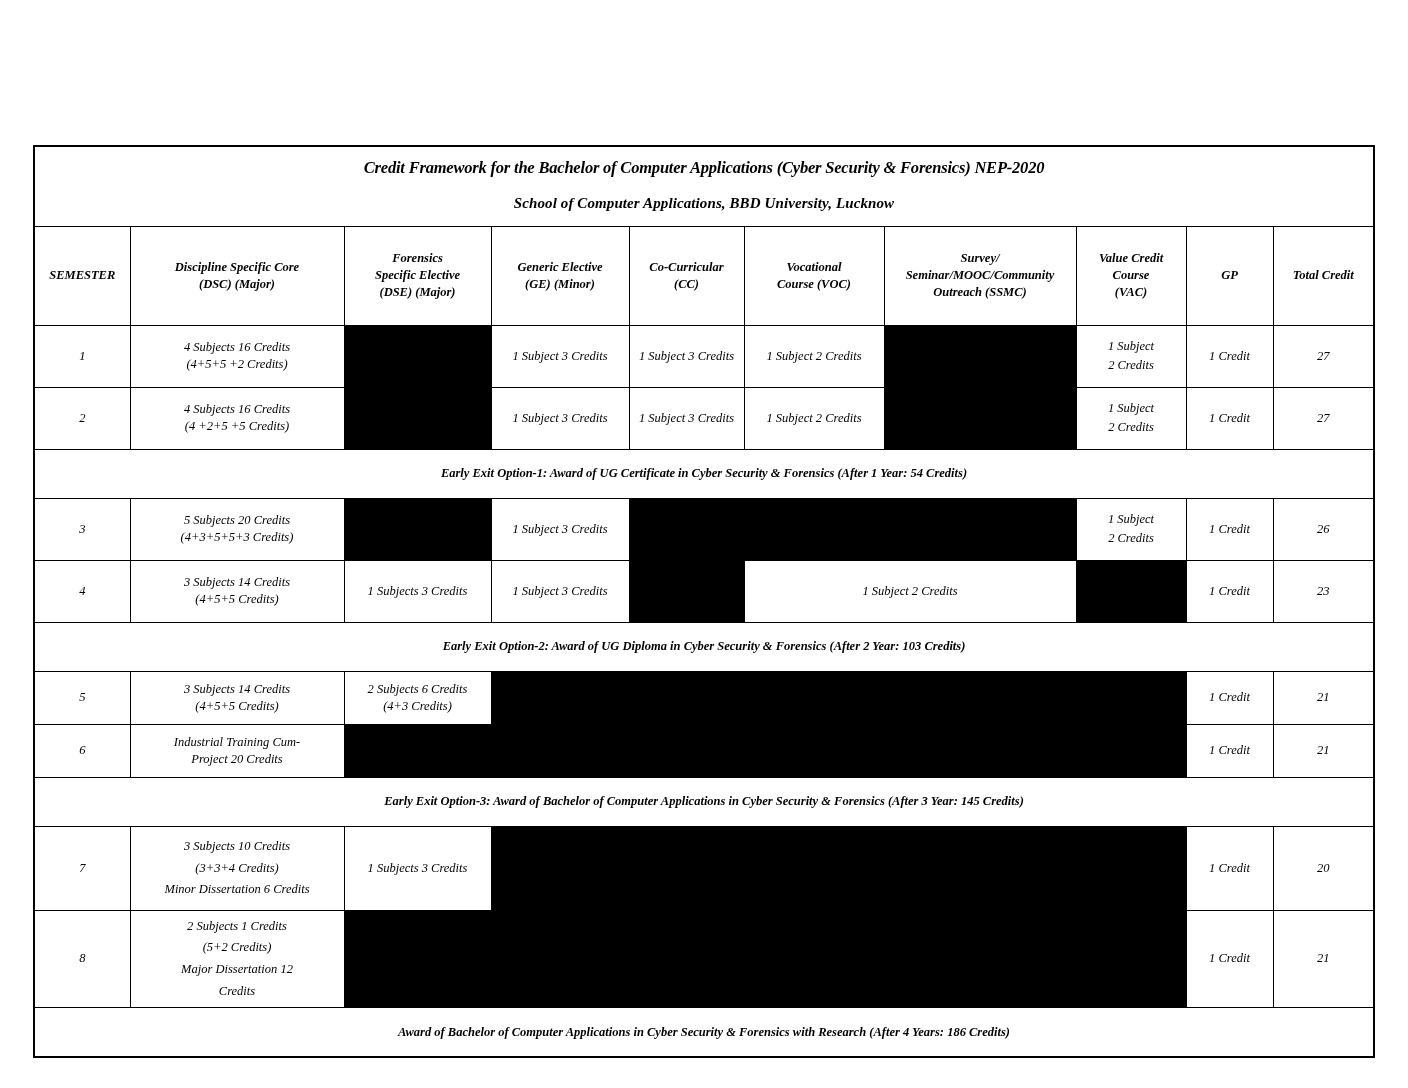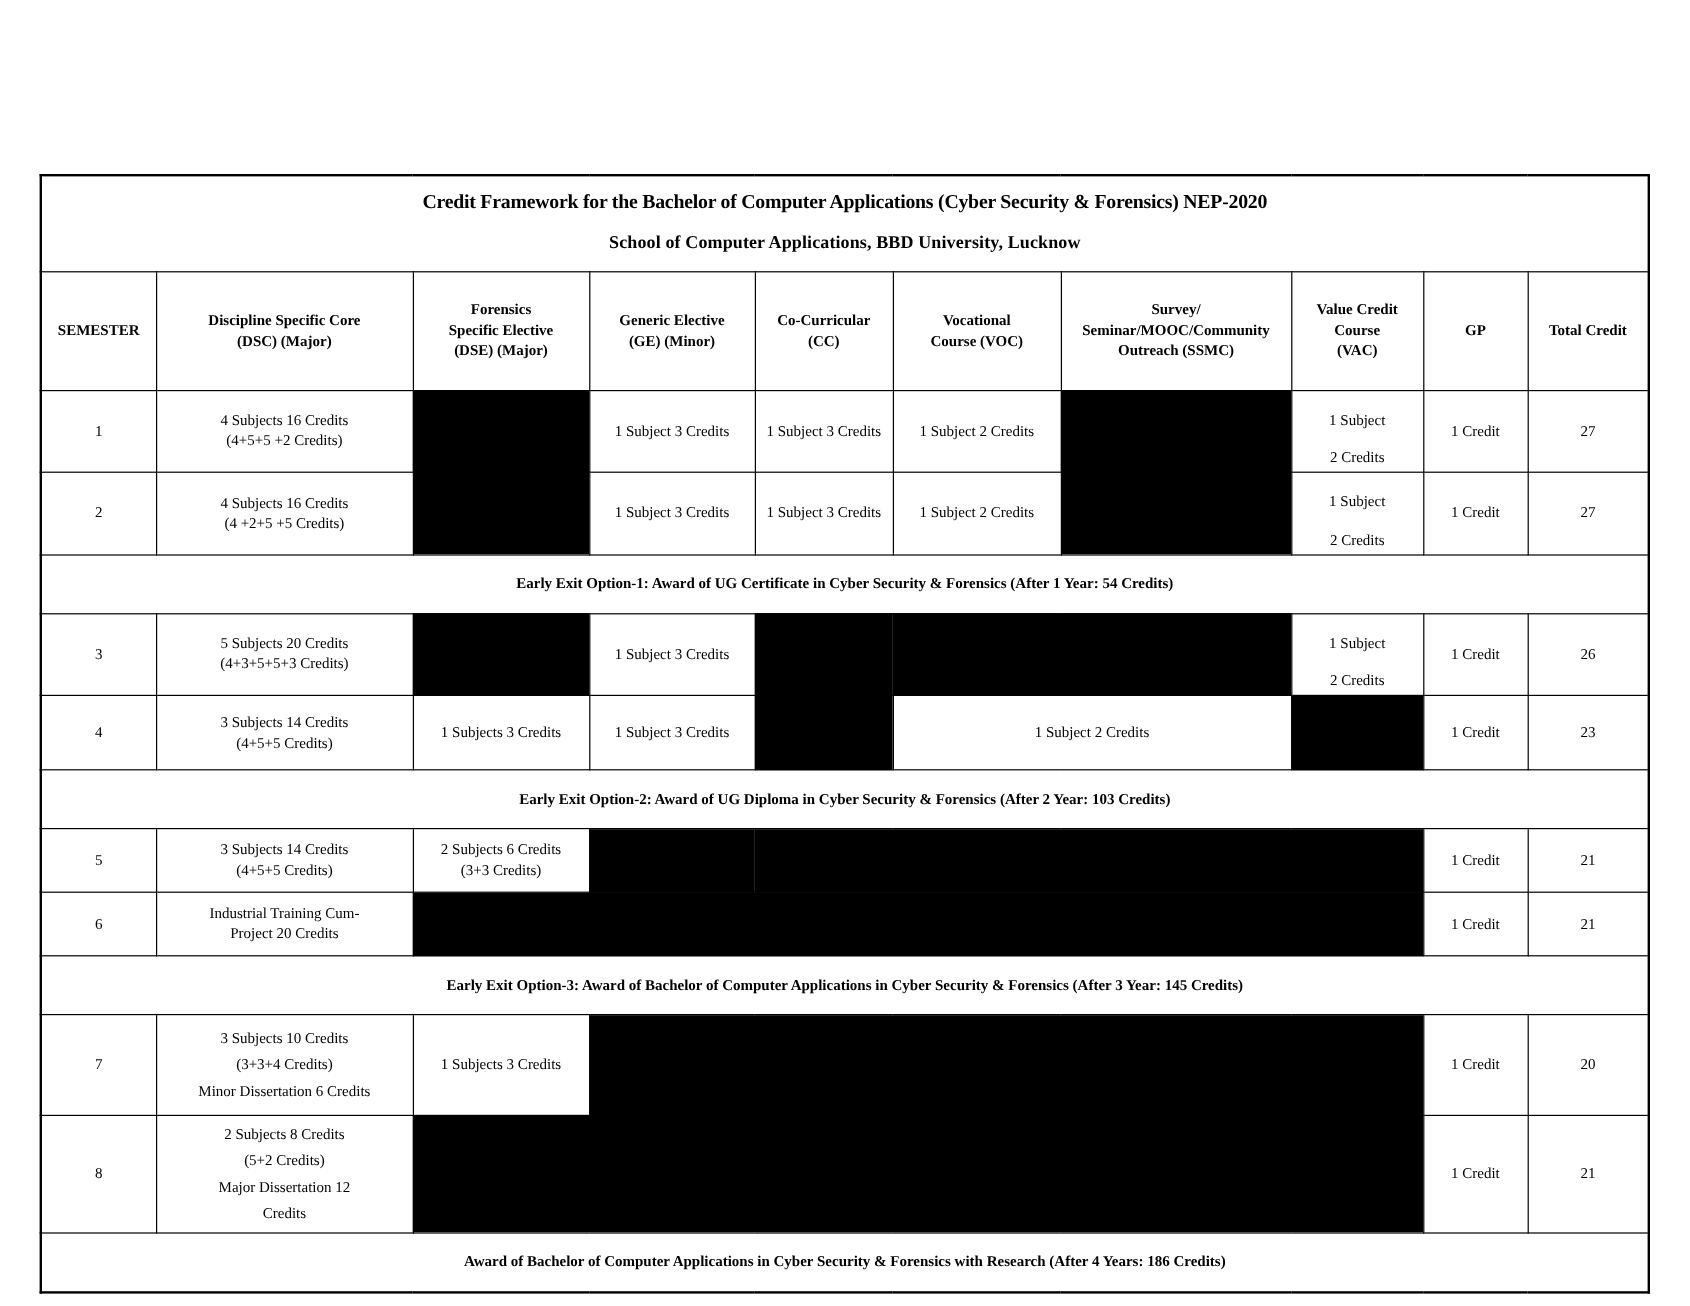--- a/index.html
+++ b/index.html
@@ -20,20 +20,21 @@
     width: 1408px;
     height: 1088px;
     background: #ffffff;
   }
 
   .table-wrap {
     position: absolute;
     left: 33px;
     top: 145px;
     width: 1060px;
+    font-style: italic;
   }
 
   table.framework {
     border-collapse: collapse;
     table-layout: fixed;
     width: 1340px;
     background: #ffffff;
   }
 
   table.framework td {
@@ -103,21 +104,21 @@
 
   .rowtall { height: 62px; }
   .rowtall2 { height: 53px; }
   .row7 { height: 84px; }
   .row8 { height: 84px; }
 
   .num { font-size: 13px; }
 
   .dsc-3line .cell-line { margin: 5px 0; }
 
-  .vac-stack .cell-line { line-height: 1.5; margin-top: 13px; }
+  .vac-stack .cell-line { line-height: 1.5; }
 </style>
 </head>
 <body>
 
 <div class="page">
   <div class="table-wrap">
     <table class="framework">
       <colgroup>
         <col class="sem-col">
         <col class="dsc-col">
@@ -254,21 +255,21 @@
       </tr>
 
       <tr class="rowtall2">
         <td class="num">5</td>
         <td>
           <span class="cell-line">3 Subjects 14 Credits</span>
           <span class="cell-line">(4+5+5 Credits)</span>
         </td>
         <td>
           <span class="cell-line">2 Subjects 6 Credits</span>
-          <span class="cell-line">(3+3 Credits)</span>
+          <span class="cell-line">(4+3 Credits)</span>
         </td>
         <td class="redact"></td>
         <td class="redact" colspan="4"></td>
         <td>1 Credit</td>
         <td class="num">21</td>
       </tr>
 
       <tr class="rowtall2">
         <td class="num">6</td>
         <td>
@@ -293,21 +294,21 @@
         </td>
         <td>1 Subjects 3 Credits</td>
         <td class="redact" colspan="5"></td>
         <td>1 Credit</td>
         <td class="num">20</td>
       </tr>
 
       <tr class="row8">
         <td class="num">8</td>
         <td class="dsc-3line">
-          <span class="cell-line">2 Subjects 8 Credits</span>
+          <span class="cell-line">2 Subjects 1 Credits</span>
           <span class="cell-line">(5+2 Credits)</span>
           <span class="cell-line">Major Dissertation 12</span>
           <span class="cell-line">Credits</span>
         </td>
         <td class="redact" colspan="6"></td>
         <td>1 Credit</td>
         <td class="num">21</td>
       </tr>
 
       <tr>

